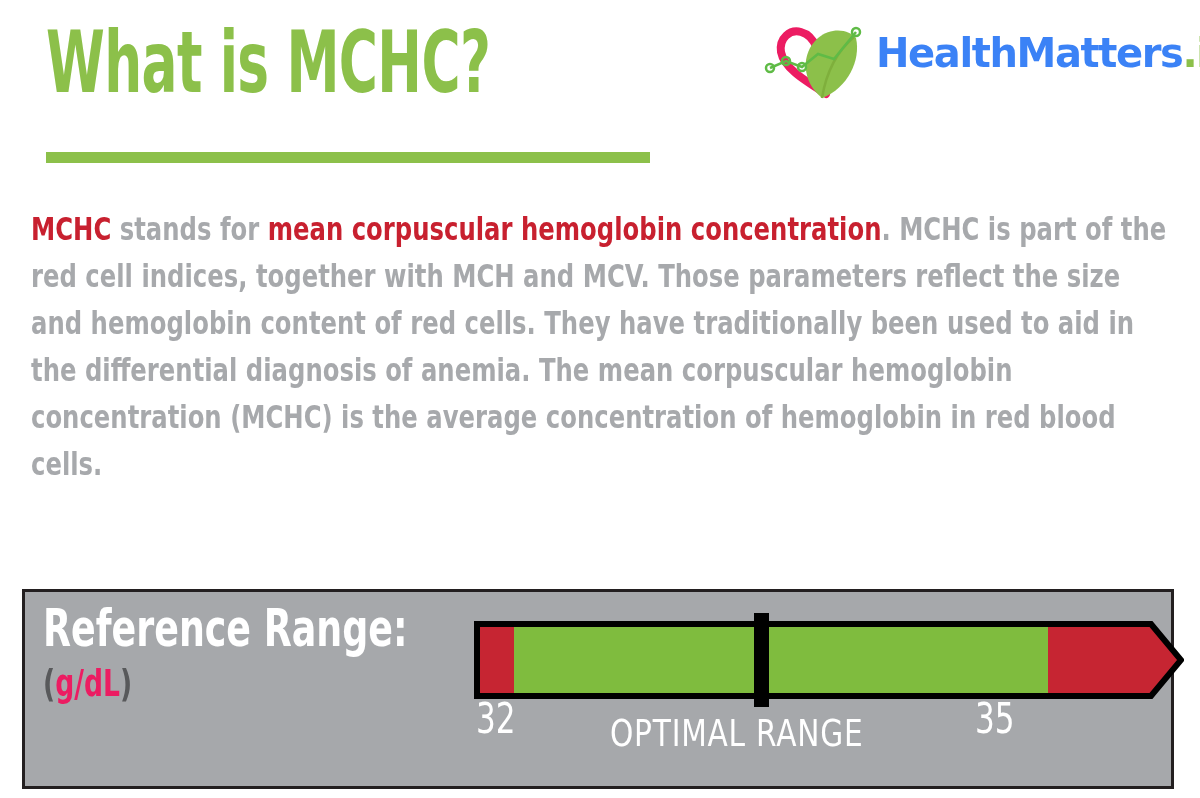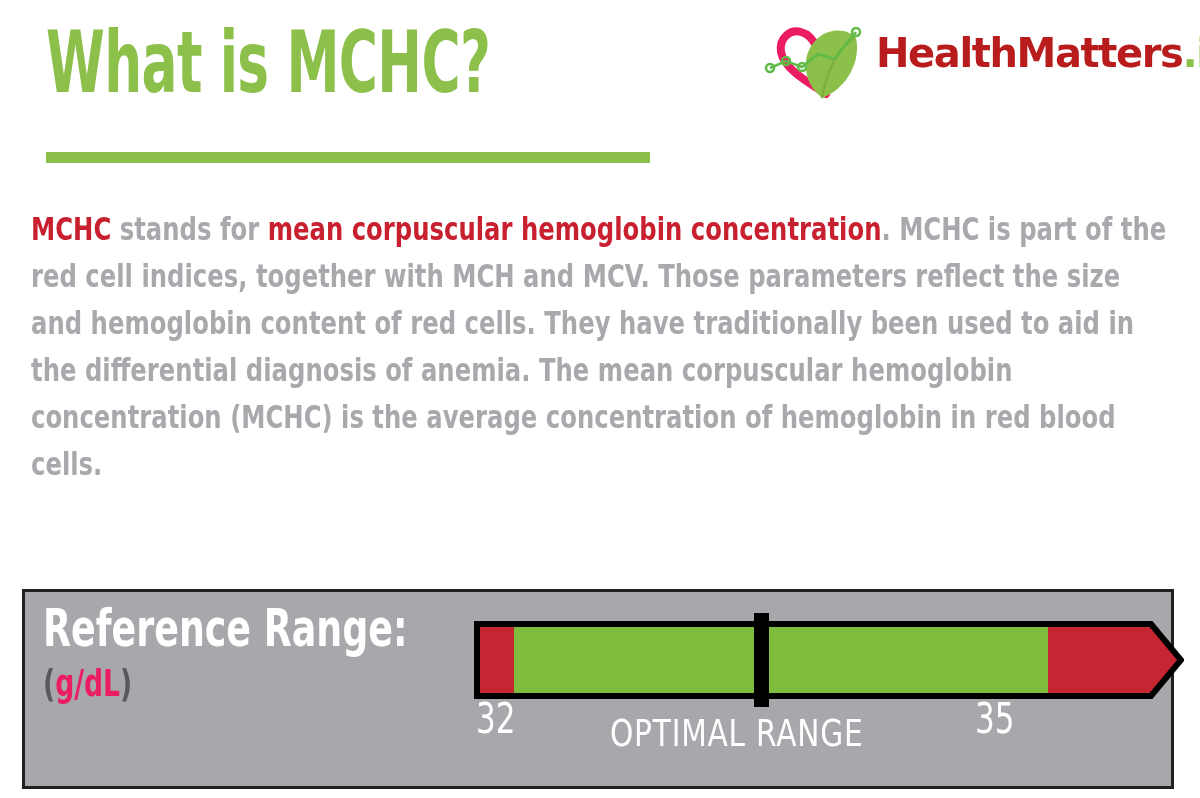--- a/index.html
+++ b/index.html
@@ -66,21 +66,21 @@
     position: absolute;
     left: 112px;
     top: 9px;
     font-family: "DejaVu Sans", sans-serif;
     font-size: 40px;
     font-weight: bold;
     letter-spacing: -1.4px;
     white-space: nowrap;
     line-height: 1;
   }
-  .logo-brand { color: #b91c1c; }
+  .logo-brand { color: #3b82f6; }
   .logo-tld   { color: #8CC04A; }
 
   
   #description {
     position: absolute;
     left: 31px;
     top: 206px;
     width: 1135px;
     font-family: "DejaVu Sans", sans-serif;
     font-size: 32px;

